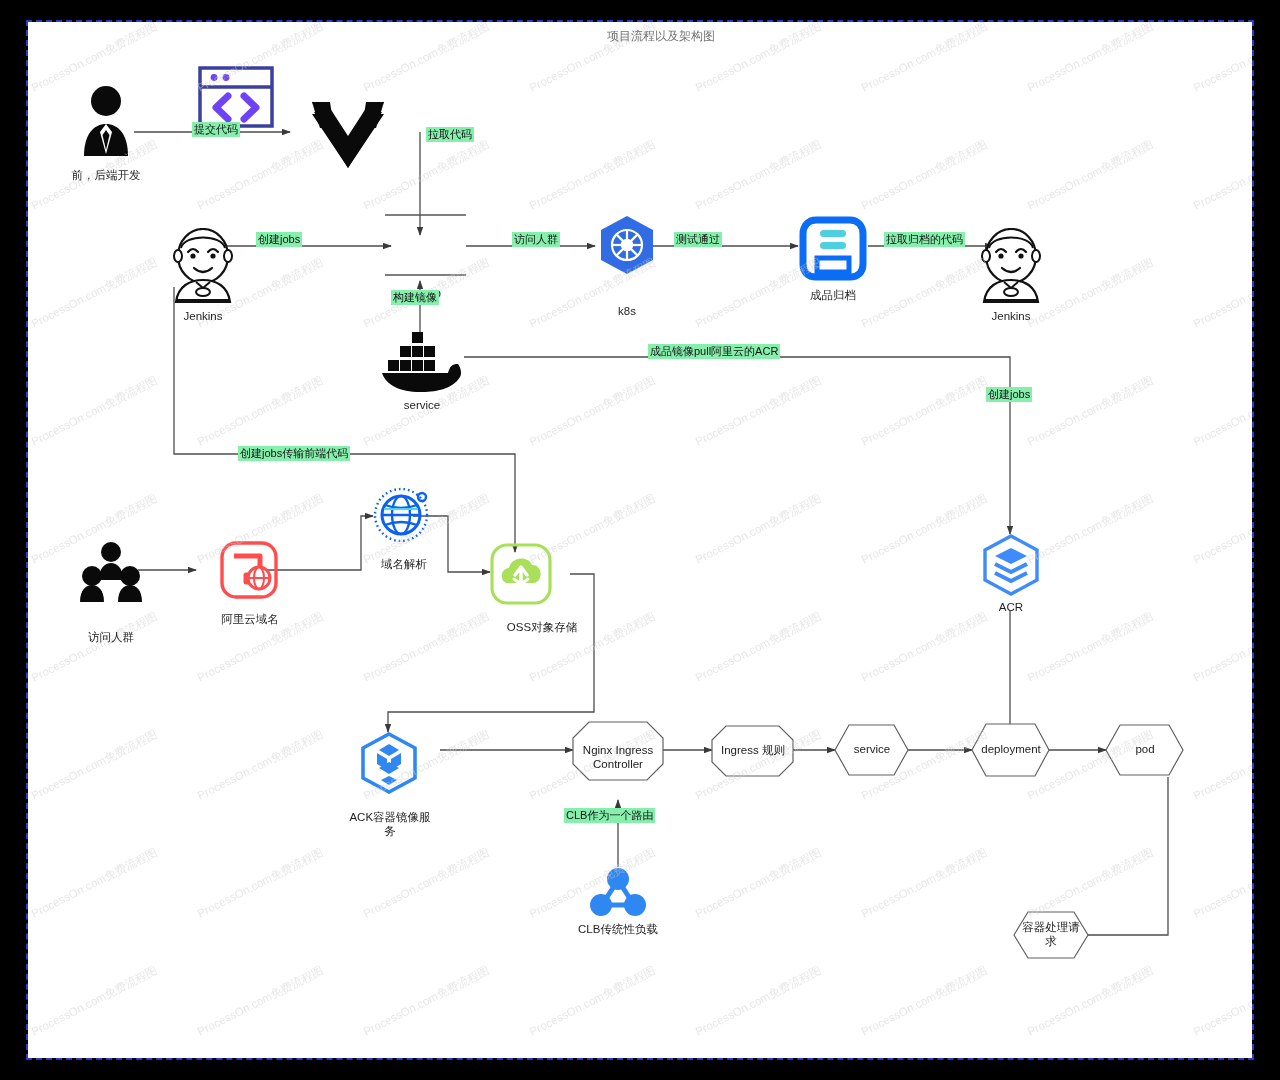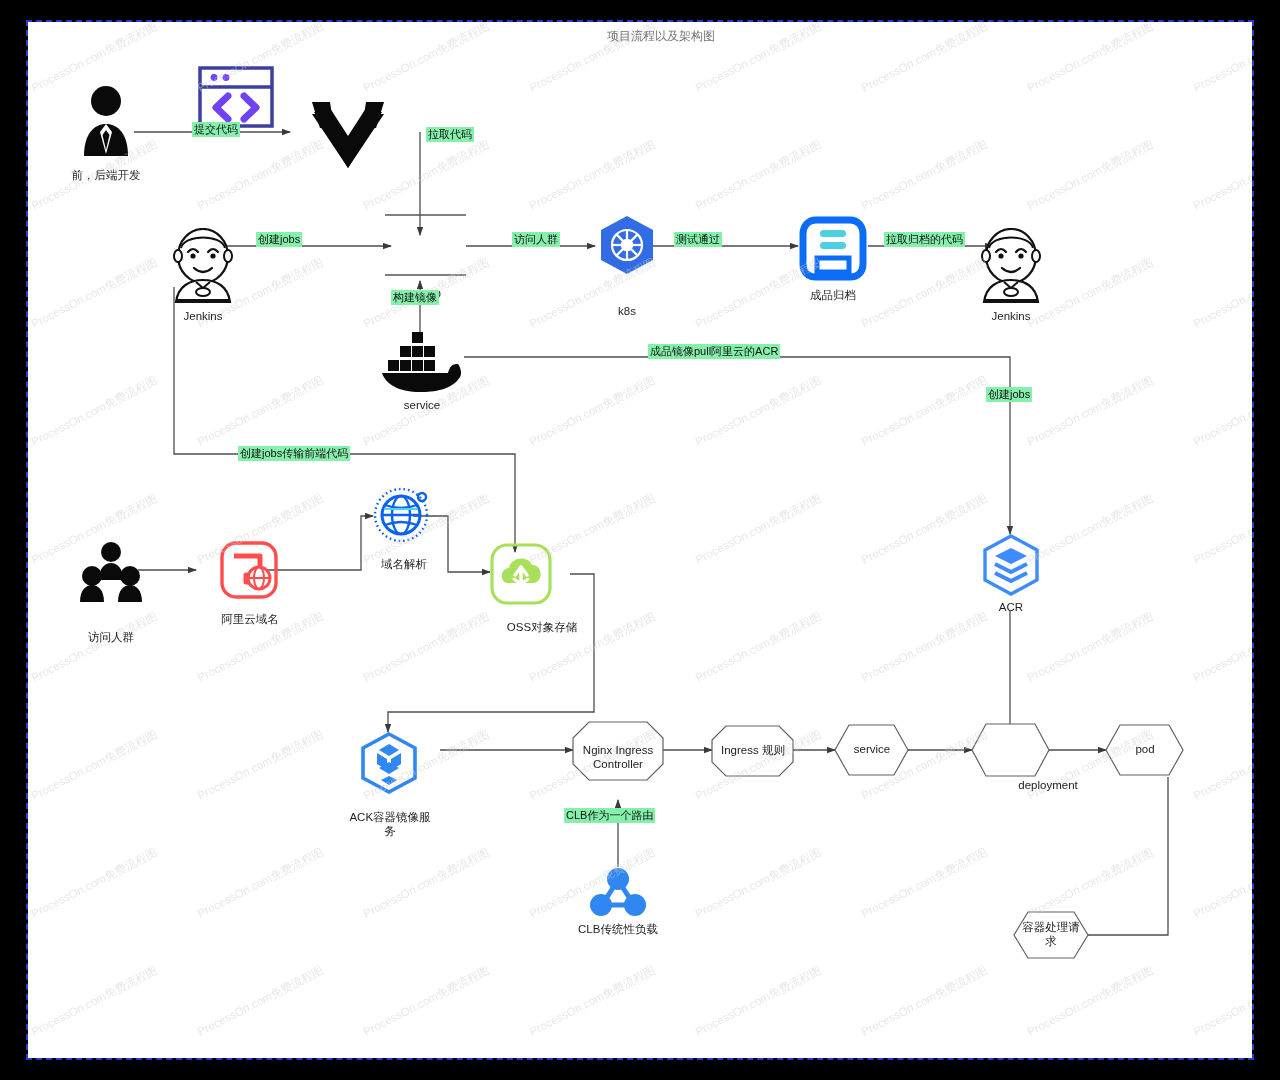--- a/index.html
+++ b/index.html
@@ -330,18 +330,18 @@
         <circle cx="28" cy="12" r="11" fill="#2f87f2"></circle>
         <circle cx="11" cy="38" r="11" fill="#2f87f2"></circle>
         <circle cx="45" cy="38" r="11" fill="#2f87f2"></circle>
       </svg>
     </div>
     <div class="lbl" style="left:534px;top:900px;width:112px;">CLB传统性负载</div>
 
     <div class="shapetxt" style="left:550px;top:700px;width:80px;height:72px;">Nginx Ingress Controller</div>
     <div class="shapetxt" style="left:690px;top:704px;width:70px;height:50px;">Ingress 规则</div>
     <div class="shapetxt" style="left:811px;top:704px;width:66px;height:48px;">service</div>
-    <div class="shapetxt" style="left:952px;top:740px;width:62px;height:48px;margin-left:37px;">deployment</div>
+    <div class="shapetxt" style="left:952px;top:704px;width:62px;height:48px;">deployment</div>
     <div class="shapetxt" style="left:1086px;top:704px;width:62px;height:48px;">pod</div>
     <div class="shapetxt" style="left:992px;top:890px;width:62px;height:46px;">容器处理请求</div>
 
   </div>
 </div>
 
 </body></html>

